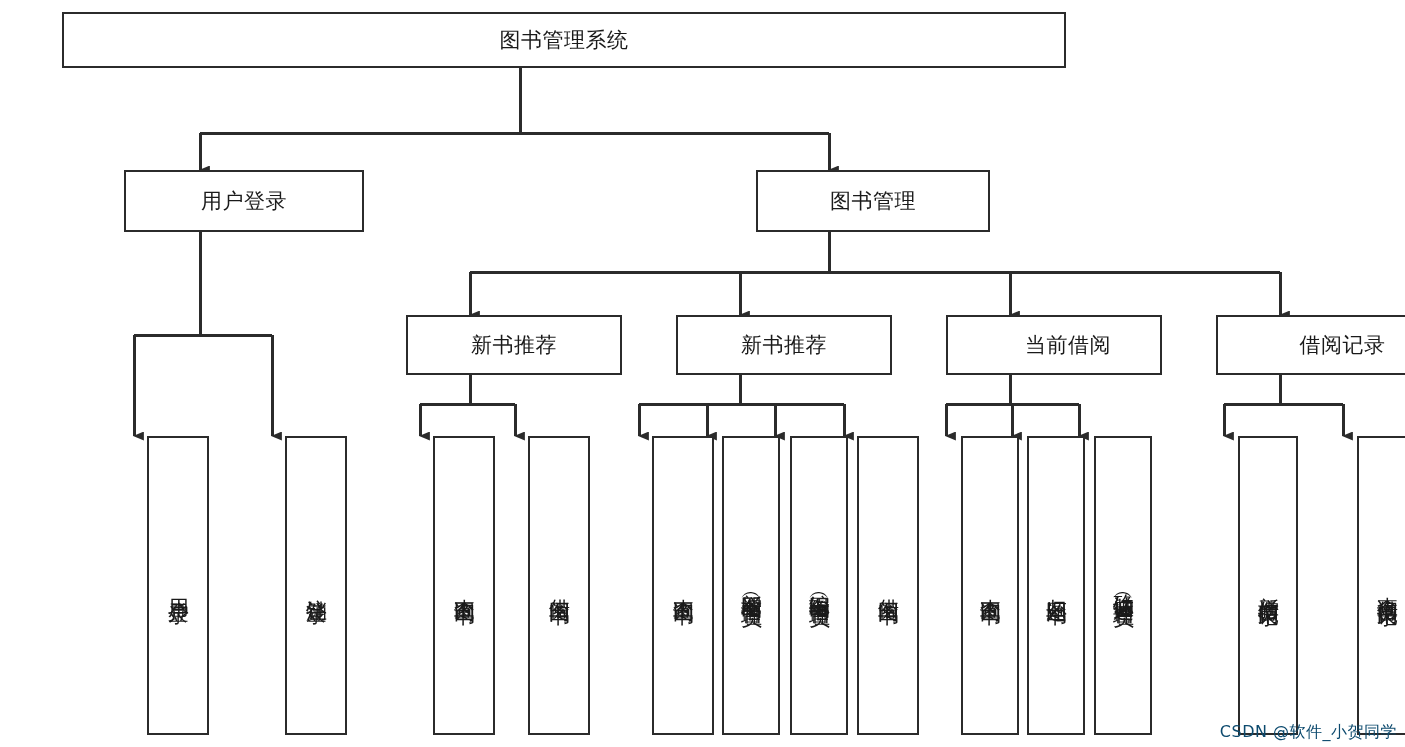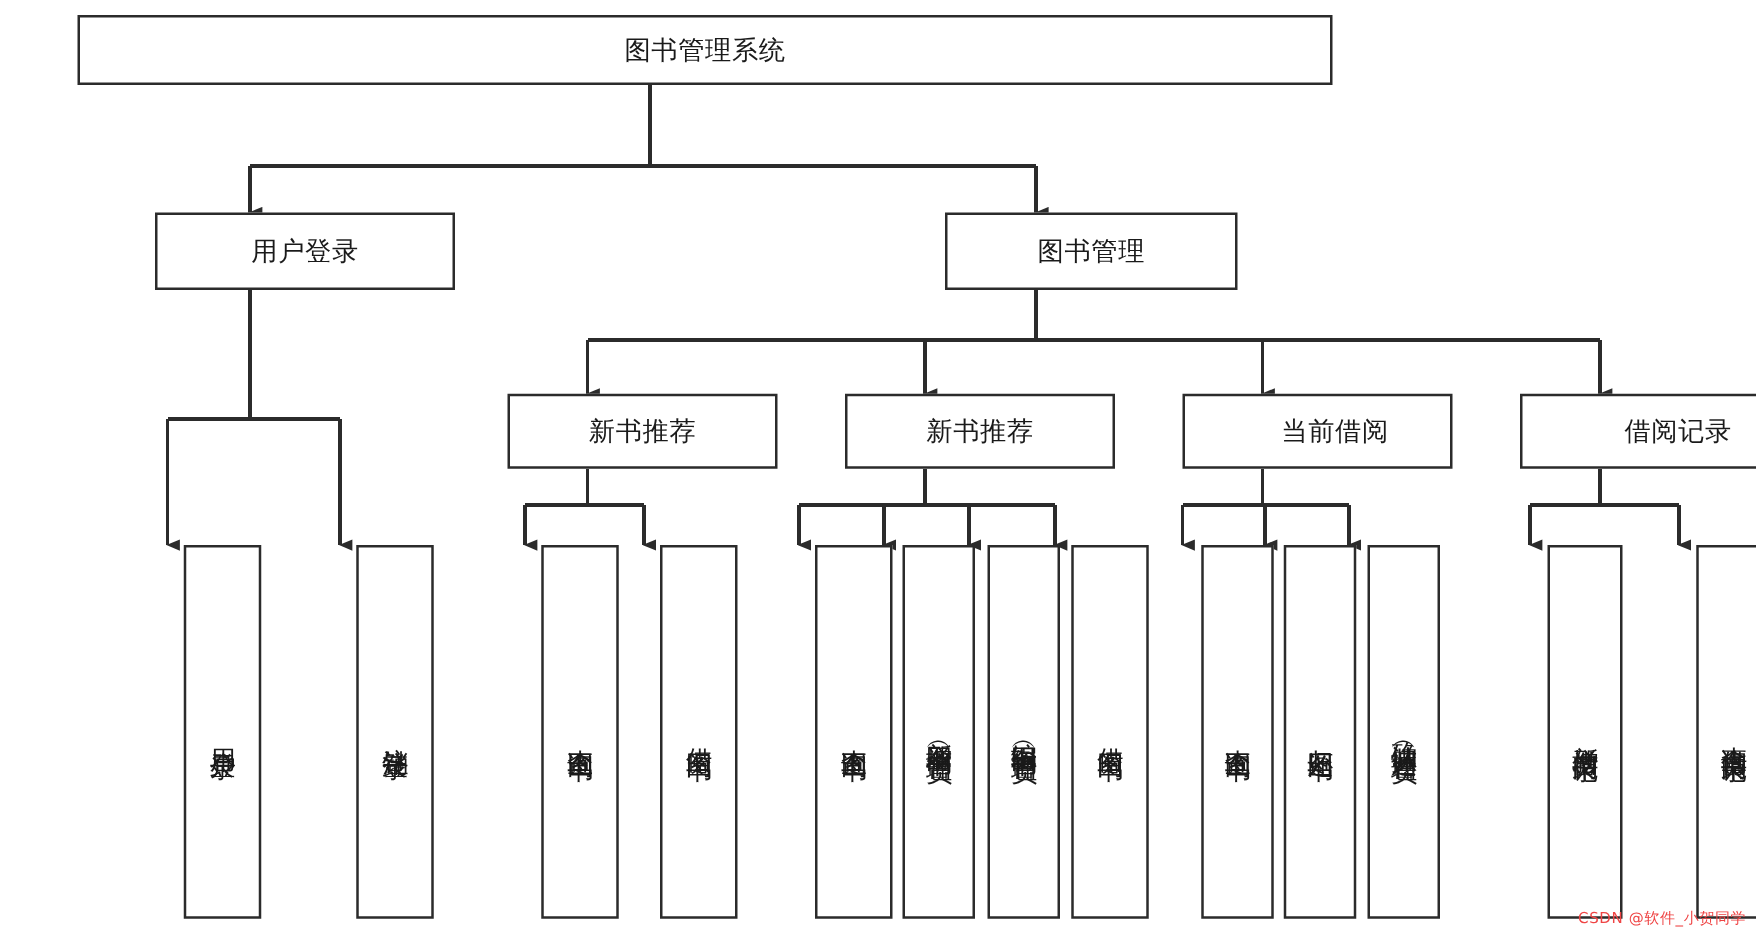--- a/index.html
+++ b/index.html
@@ -49,22 +49,22 @@
     letter-spacing: 2px;
     padding: 4px 0;
   }
   .node .label {
     display: block;
   }
   #watermark {
     position: absolute;
     right: 8px;
     bottom: 4px;
-    font-size: 12px;
-    color: #ef4444;
+    font-size: 16px;
+    color: #0c4a6e;
     letter-spacing: 0.5px;
     white-space: nowrap;
     pointer-events: none;
   }
 </style>
 </head>
 <body>
 
 <div id="canvas">
   <svg id="edges" viewBox="0 0 1405 747" preserveAspectRatio="none">

